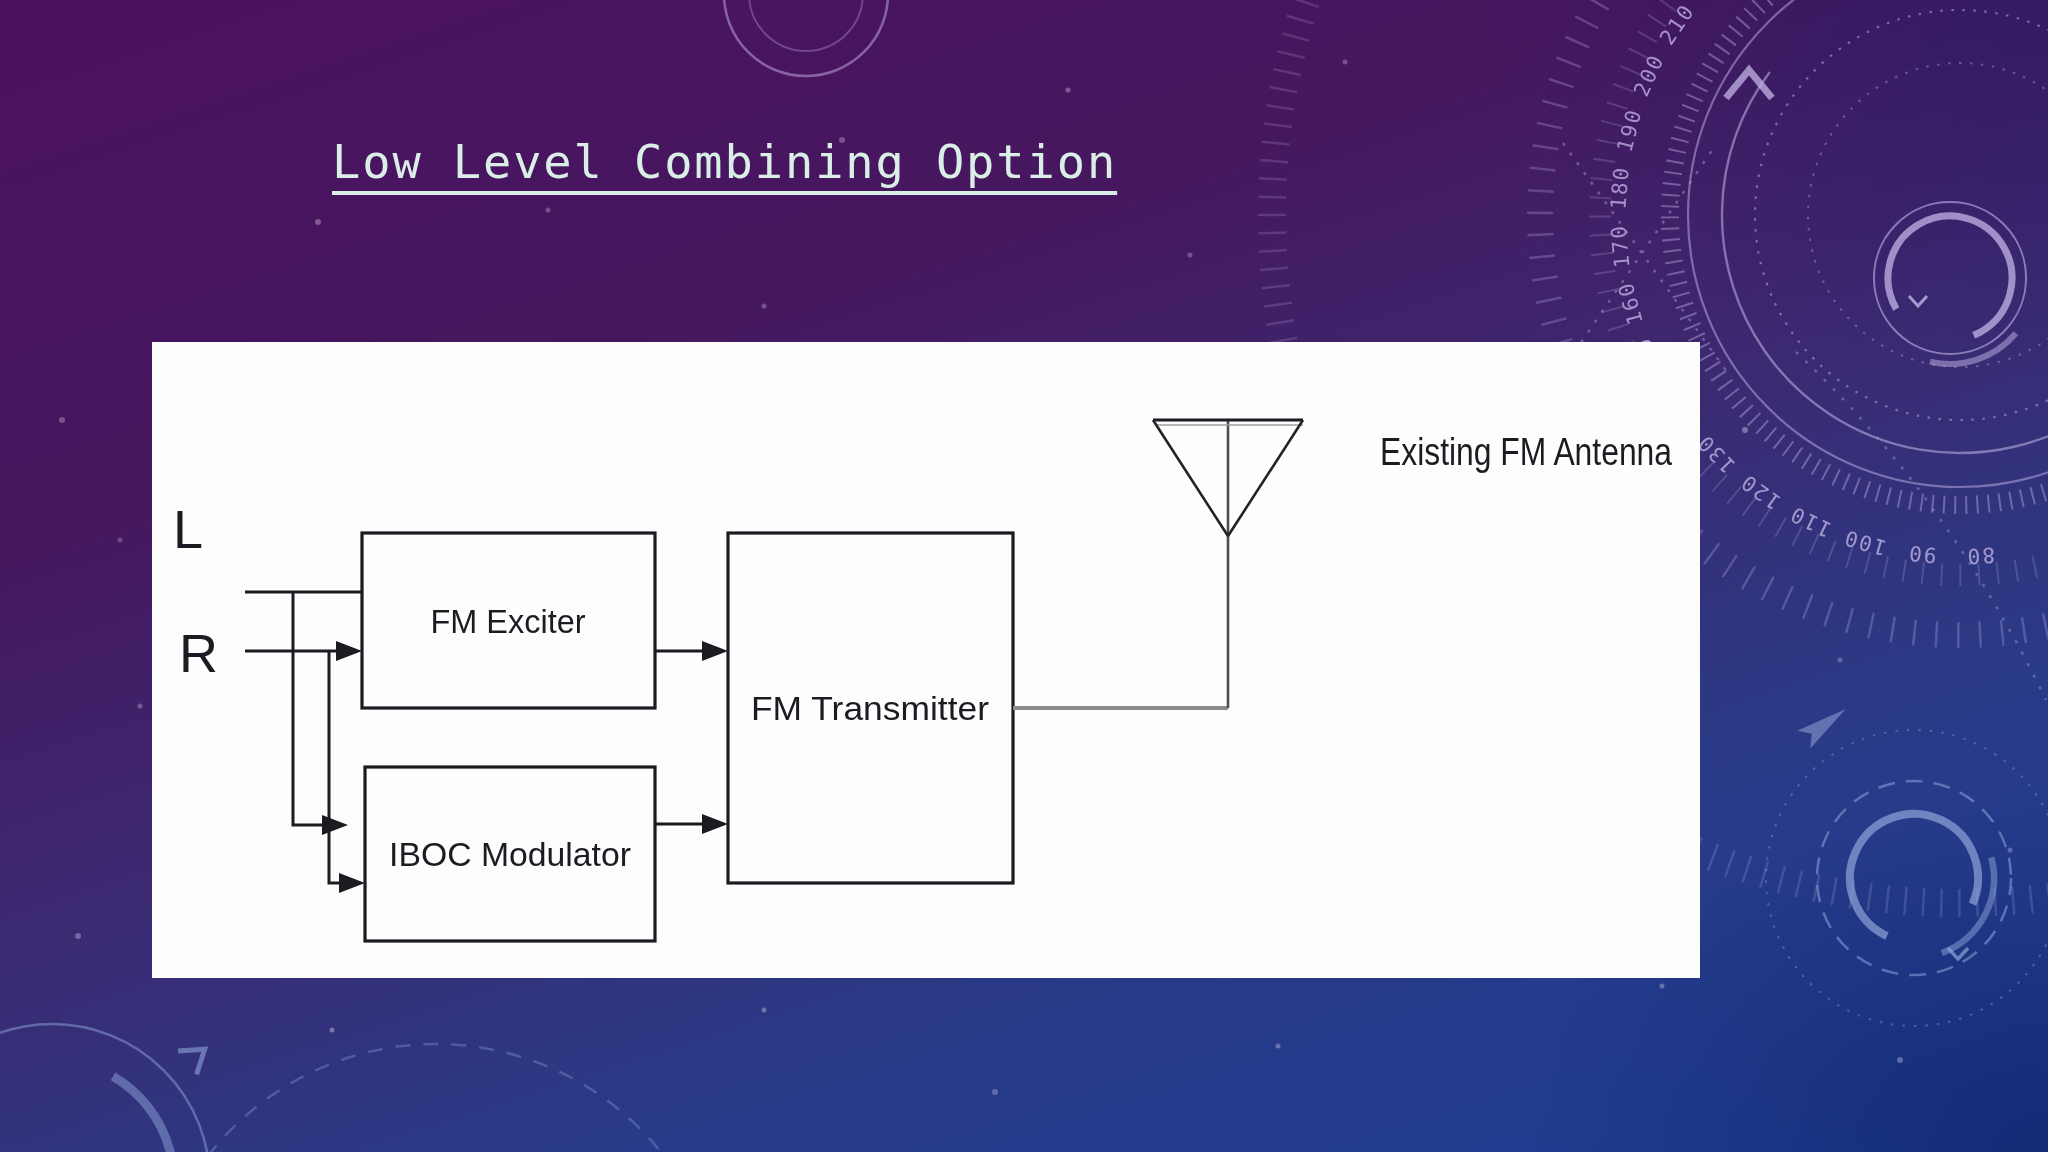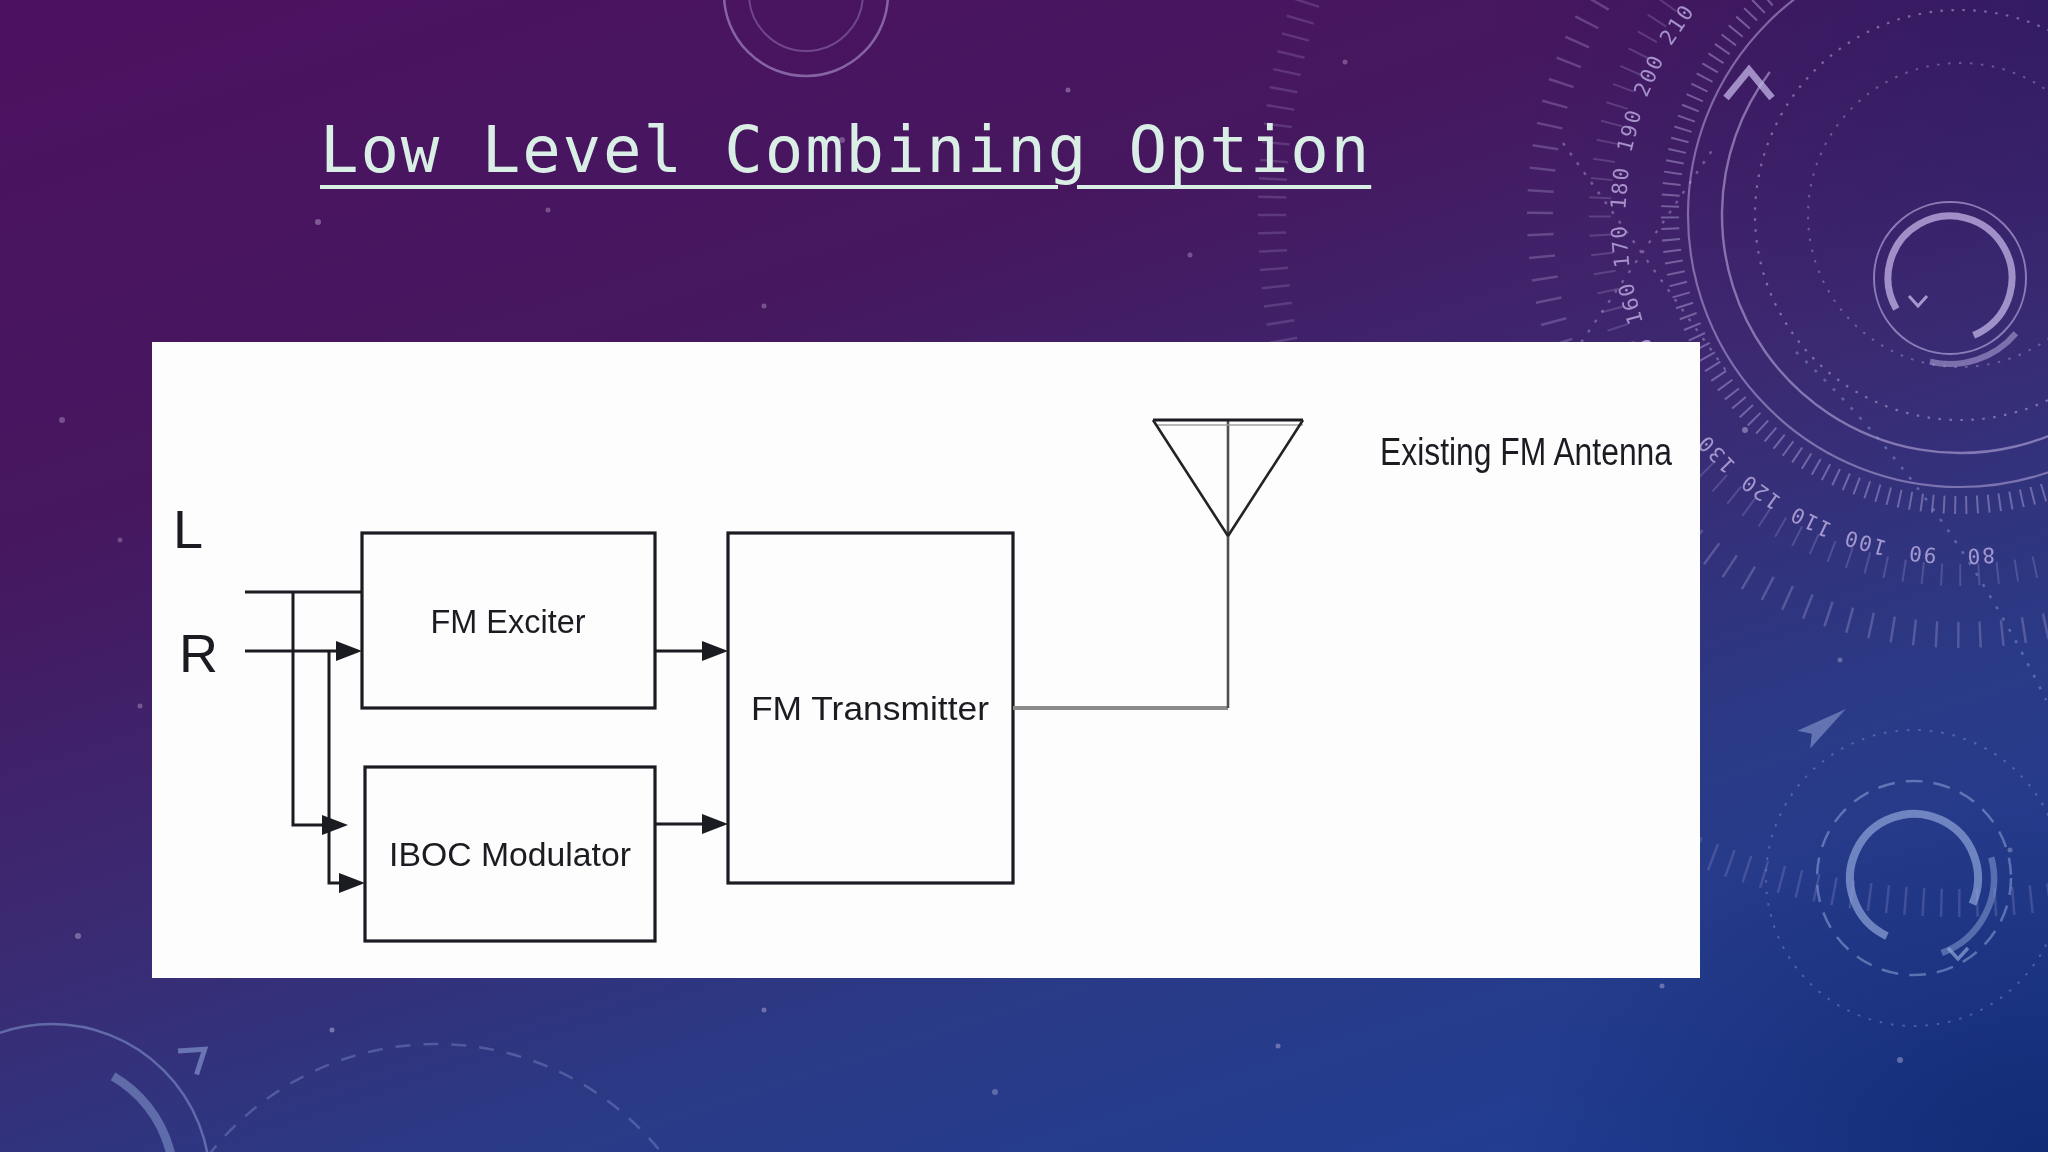--- a/index.html
+++ b/index.html
@@ -11,22 +11,22 @@
       linear-gradient(162deg, var(--bg-top) 0%, var(--bg-upper) 30%, var(--bg-mid) 52%, var(--bg-lower) 72%, var(--bg-bottom) 100%);
   }
   .bg-decor{position:absolute;left:0;top:0;width:2048px;height:1152px;}
   .decor-stroke{fill:none;stroke:var(--decor-a);}
   .decor-stroke-b{fill:none;stroke:var(--decor-b);}
   .dial-num{
     font-family:"DejaVu Sans Mono",monospace;font-size:21px;fill:var(--decor-a);
     opacity:.78;letter-spacing:2px;
   }
   .title{
-    position:absolute;left:320px;top:108px;margin:0;width:1120px;line-height:84px;
-    font-family:"DejaVu Sans Mono",monospace;font-weight:400;font-size:64px;letter-spacing:1.9px;
+    position:absolute;left:320px;top:108px;margin:12px;width:1120px;line-height:84px;
+    font-family:"DejaVu Sans Mono",monospace;font-weight:400;font-size:47px;letter-spacing:1.9px;
     color:var(--title-color);
     text-decoration:underline;text-decoration-thickness:4px;text-underline-offset:13px;
     white-space:nowrap;
   }
   .panel{
     position:absolute;left:152px;top:342px;width:1548px;height:636px;
     background:var(--panel-bg);
   }
   .diagram{position:absolute;left:0;top:0;width:1548px;height:636px;}
   .wire{stroke:var(--ink);stroke-width:3;fill:none;}

